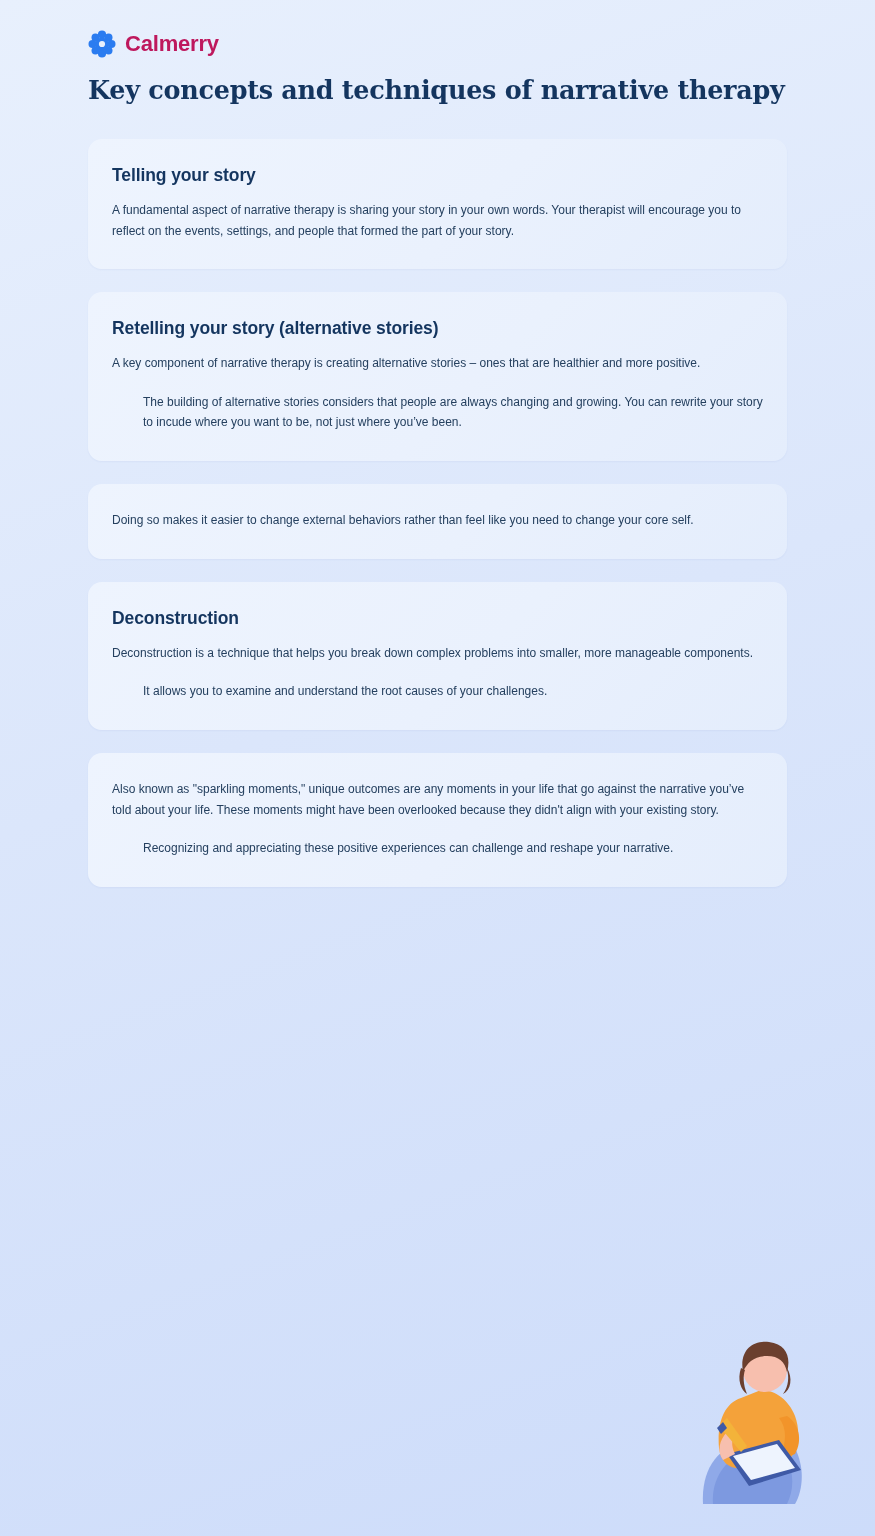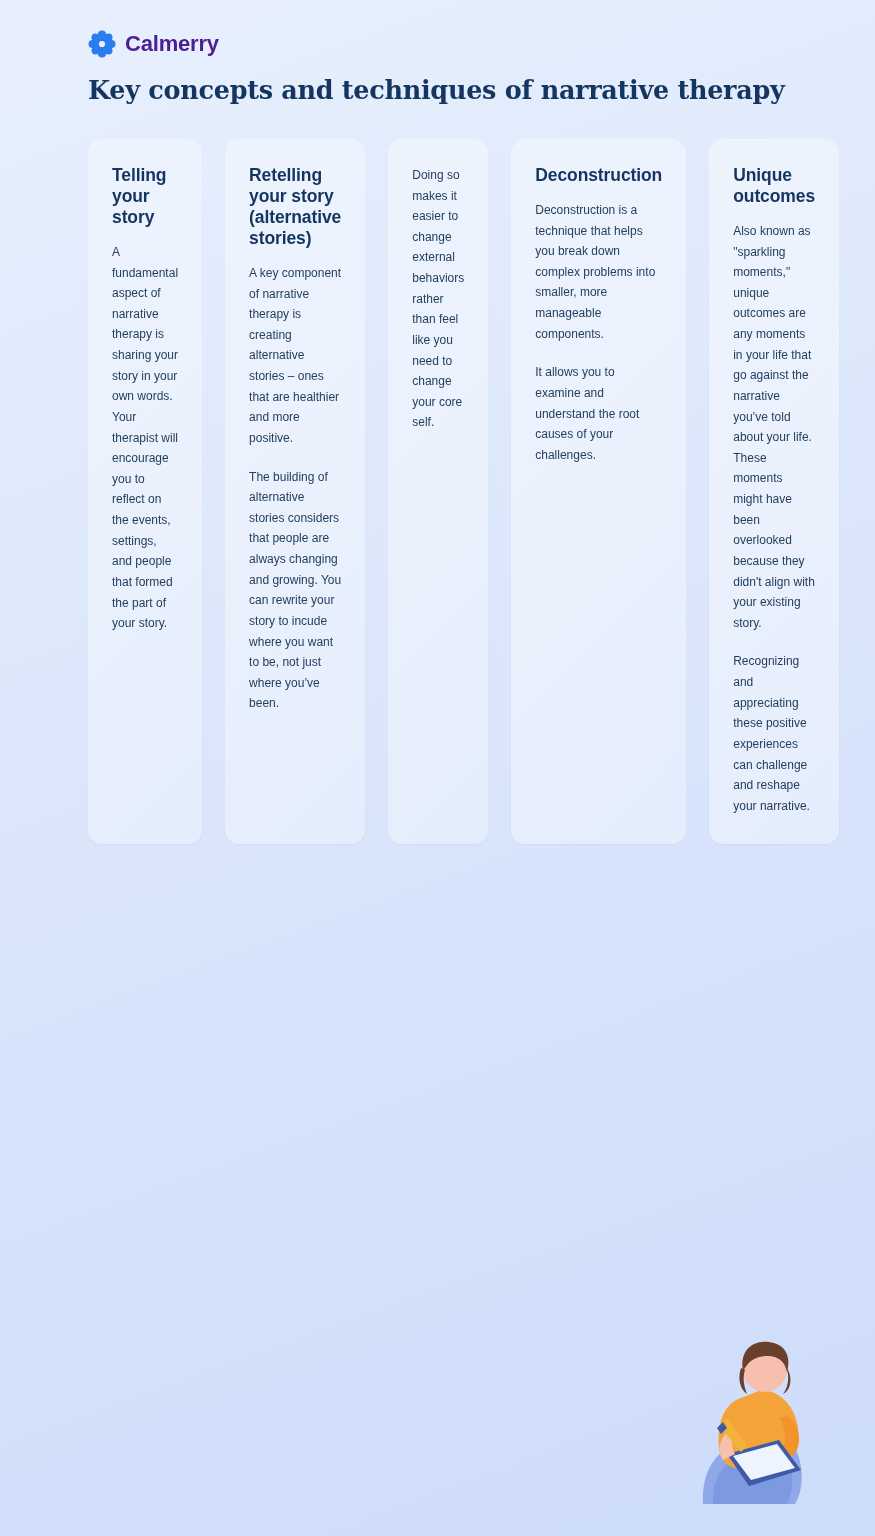--- a/index.html
+++ b/index.html
@@ -29,37 +29,37 @@
     padding-top: 30px;
   }
   .brand-mark {
     width: 28px;
     height: 28px;
     display: block;
   }
   .brand-name {
     font-size: 22px;
     font-weight: bold;
-    color: #4c1d95;
+    color: #be185d;
     letter-spacing: -0.2px;
   }
   
   .page-title {
     font-family: "DejaVu Serif", "Liberation Serif", serif;
     font-size: 25.5px;
     font-weight: bold;
     color: #14355f;
     letter-spacing: -0.3px;
     line-height: 1.25;
   }
   
   .cards {
     margin-top: 32px;
     display: flex;
-    flex-direction: row;
+    flex-direction: column;
     gap: 23px;
   }
   .card {
     background: linear-gradient(135deg, #eef4fe 0%, #eaf1fd 55%, #e4edfc 100%);
     border-radius: 14px;
     padding: 26px 24px 28px 24px;
     box-shadow: 0 1px 2px rgba(40, 80, 150, 0.05);
   }
   .card-title {
     font-size: 17.5px;
@@ -69,20 +69,21 @@
     letter-spacing: -0.1px;
   }
   .card-para {
     font-size: 12px;
     line-height: 1.72;
     color: #25405f;
     margin: 0;
   }
   .card-para + .card-para {
     margin-top: 18px;
+    margin-left: 31px;
   }
   
   .illustration {
     position: absolute;
     right: 42px;
     bottom: 28px;
     width: 150px;
     height: 180px;
     pointer-events: none;
   }
@@ -131,21 +132,20 @@
       <p class="card-para">Doing so makes it easier to change external behaviors rather than feel like you need to change your core self.</p>
     </section>
 
     <section class="card">
       <h2 class="card-title">Deconstruction</h2>
       <p class="card-para">Deconstruction is a technique that helps you break down complex problems into smaller, more manageable components.</p>
       <p class="card-para">It allows you to examine and understand the root causes of your challenges.</p>
     </section>
 
     <section class="card">
-      <h2 class="card-title">Unique outcomes</h2>
       <p class="card-para">Also known as "sparkling moments," unique outcomes are any moments in your life that go against the narrative you’ve told about your life. These moments might have been overlooked because they didn't align with your existing story.</p>
       <p class="card-para">Recognizing and appreciating these positive experiences can challenge and reshape your narrative.</p>
     </section>
 
   </div>
 
   <div class="illustration">
     <svg viewBox="0 0 150 180" width="150" height="180" aria-hidden="true">
 
       <path d="M20 176 C18 140 36 118 62 114 L112 120 C122 140 120 162 112 176 Z" fill="#8fa9e8"></path>

